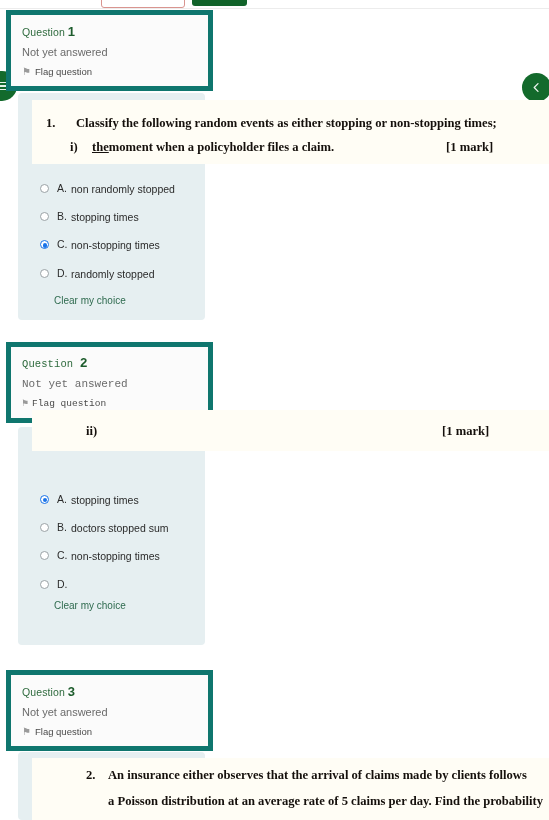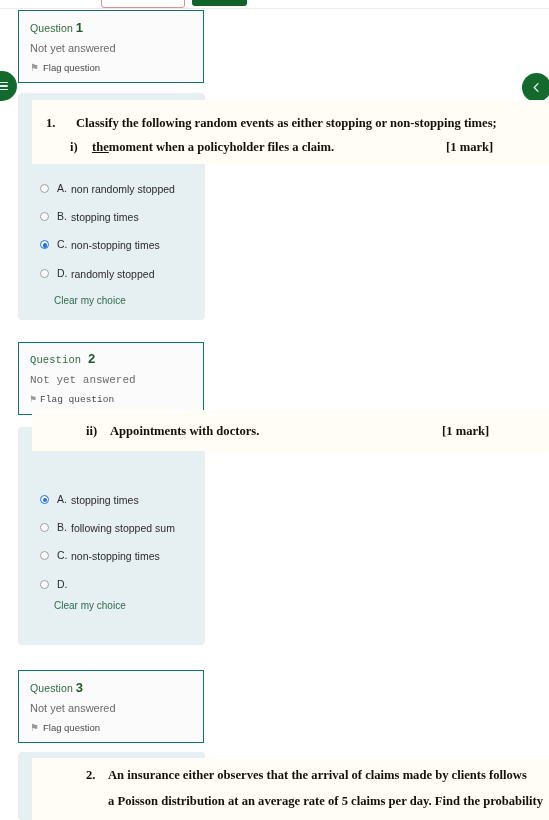--- a/index.html
+++ b/index.html
@@ -55,23 +55,23 @@
   }
   .hamburger-icon { display:block; width: 12px; }
   .hamburger-icon i {
     display:block; height:1.6px; background:#eaf4ec; margin:2.1px 0; border-radius:1px;
   }
   .chev { display:block; }
 
   
   .qbox {
     position: absolute;
-    left: 18px; width: 186px;
+    left: 6px; width: 207px;
     background: #fbfbfb;
-    border: 1px solid #0f766e;
+    border: 5px solid #0f766e;
     padding: 9px 10px 9px 11px;
   }
   .qbox-title {
     font-size: 10.5px; color: #2f6b3e; letter-spacing: .1px;
     margin-bottom: 7px;
   }
   .qbox-title b { font-size: 13px; color: #1d5c2c; font-weight: 700; }
   .qbox-state {
     font-size: 11px; color: #6b6b6b; margin-bottom: 8px;
   }
@@ -216,37 +216,36 @@
       <span class="flag-glyph">⚑</span>
       <span>Flag question</span>
     </div>
   </div>
 
   <div class="apanel" style="top:427px; height:218px;"></div>
 
   <div class="qstrip" style="top:410px; height:41px;">
     <div class="qline" style="margin-top:14px; padding-left:78px; font-size:12.6px;">
       <span class="num" style="left:54px;">ii)</span>
-      <span class="body">Appointments with doctors.</span>
       <span class="mark" style="left:410px;">[1 mark]</span>
     </div>
   </div>
 
   <div style="position:absolute; left:18px; top:493px; width:187px;">
 
     <div class="opt">
       <span class="radio on"></span>
       <span class="opt-letter">A.</span>
       <span class="opt-text">stopping times</span>
     </div>
 
     <div class="opt">
       <span class="radio"></span>
       <span class="opt-letter">B.</span>
-      <span class="opt-text">following stopped sum</span>
+      <span class="opt-text">doctors stopped sum</span>
     </div>
 
     <div class="opt">
       <span class="radio"></span>
       <span class="opt-letter">C.</span>
       <span class="opt-text">non-stopping times</span>
     </div>
 
     <div class="opt" style="margin-bottom:10px;">
       <span class="radio"></span>

